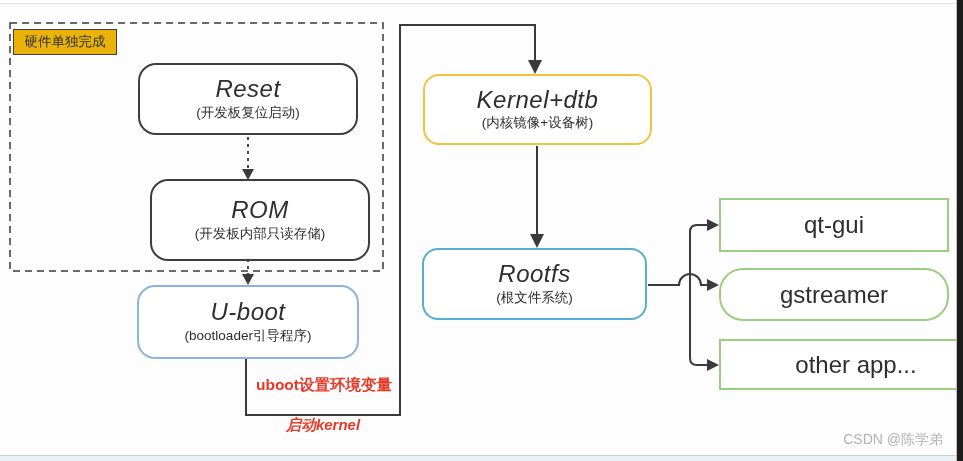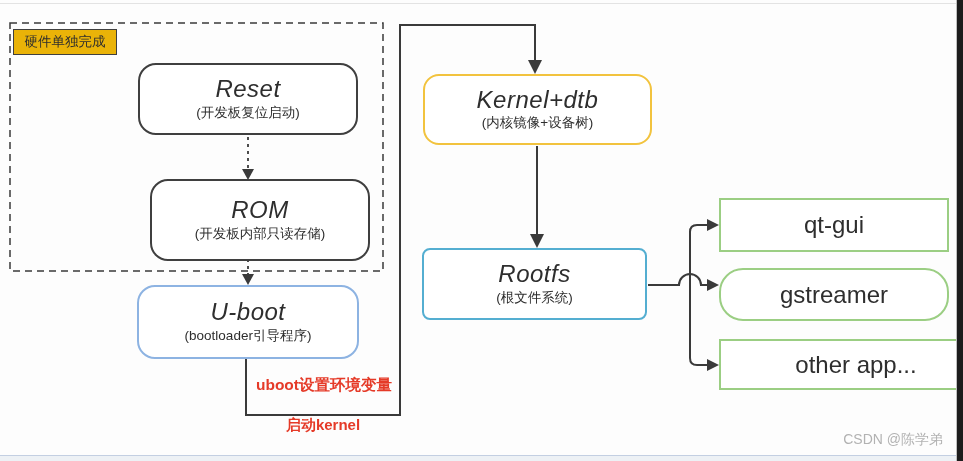--- a/index.html
+++ b/index.html
@@ -17,35 +17,35 @@
   .dashed-rect{fill:none;stroke:var(--connector,#3a3a3a);stroke-width:1.5;stroke-dasharray:7 5;}
 
   
   .node{position:absolute;z-index:2;background:#ffffff;display:flex;flex-direction:column;
         align-items:center;justify-content:center;box-sizing:border-box;color:#2e2e2e;}
   .rounded{border-radius:18px;border:2px solid var(--border_dark,#3f3f3f);}
   .node .title{font-size:24px;font-weight:500;line-height:1.05;letter-spacing:0.5px;font-style:italic;}
   .node .subtitle{font-size:13.5px;margin-top:2px;}
   .node.uboot{border-color:var(--border_blue,#8db3e2);}
   .node.kernel{border-color:var(--border_yellow,#f2c33e);border-radius:16px;}
-  .node.rootfs{border-color:var(--border_cyan,#54aed1);border-radius:8px;}
+  .node.rootfs{border-color:var(--border_cyan,#54aed1);border-radius:16px;}
   .appbox{position:absolute;z-index:2;background:#ffffff;border:2px solid var(--border_green,#9bce83);
           box-sizing:border-box;display:flex;align-items:center;justify-content:center;
           font-size:24px;color:#2e2e2e;}
 
   
   .hw-label{position:absolute;left:13px;top:29px;width:104px;height:26px;z-index:2;
             background:#eab308;border:1.5px solid var(--border_dark,#3f3f3f);box-sizing:border-box;
             display:flex;align-items:center;justify-content:center;font-size:13.5px;color:#2e2e2e;}
 
   
   .annot{position:absolute;z-index:3;color:var(--annotation_red,#e53a28);font-weight:bold;
          text-align:center;font-size:15.5px;line-height:1.1;}
   .annot.l1{left:248px;top:376px;width:152px;}
-  .annot.l2{left:248px;top:417px;width:150px;font-size:15px;}
+  .annot.l2{left:248px;top:417px;width:150px;font-size:15px;font-style:italic;}
 
   
   .watermark{position:absolute;right:20px;top:431px;z-index:3;font-size:14px;
              color:var(--watermark_gray,#b2b2b2);}
 
   
   .bottom-strip{position:absolute;left:0;right:0;bottom:0;height:5px;z-index:4;
                 background:#edf1f5;border-top:1px solid #c3cfe2;}
   .right-strip{position:absolute;top:0;bottom:0;right:0;width:6px;z-index:5;
                background:#1c1c1c;border-left:1px solid #bfbfbf;}

